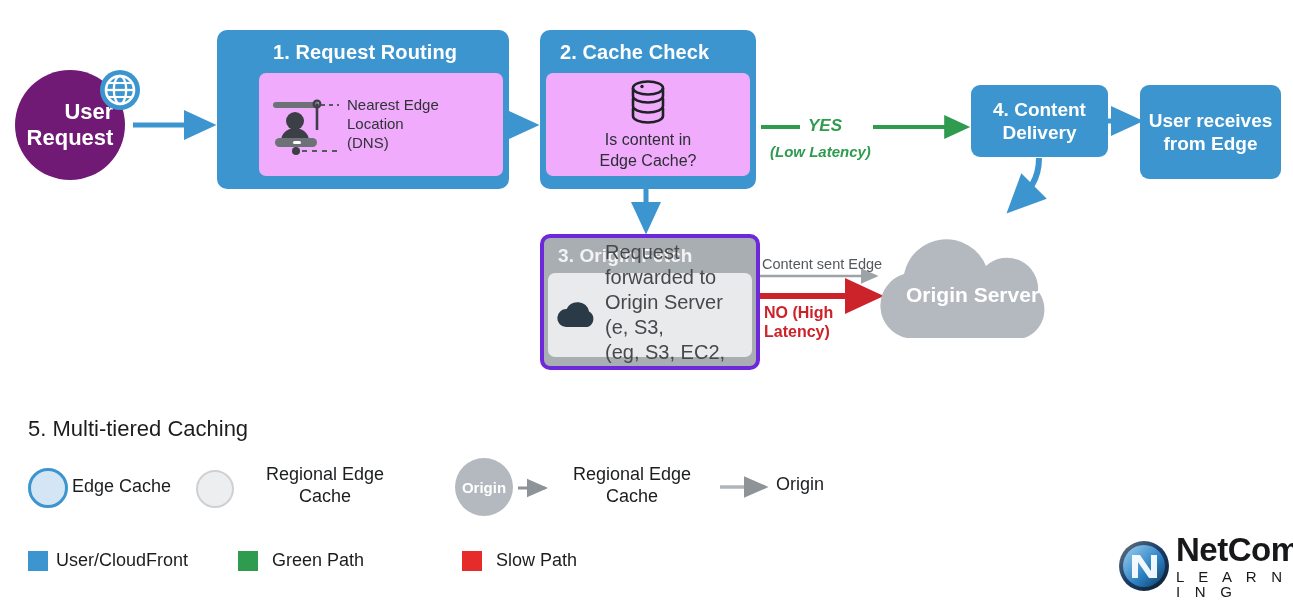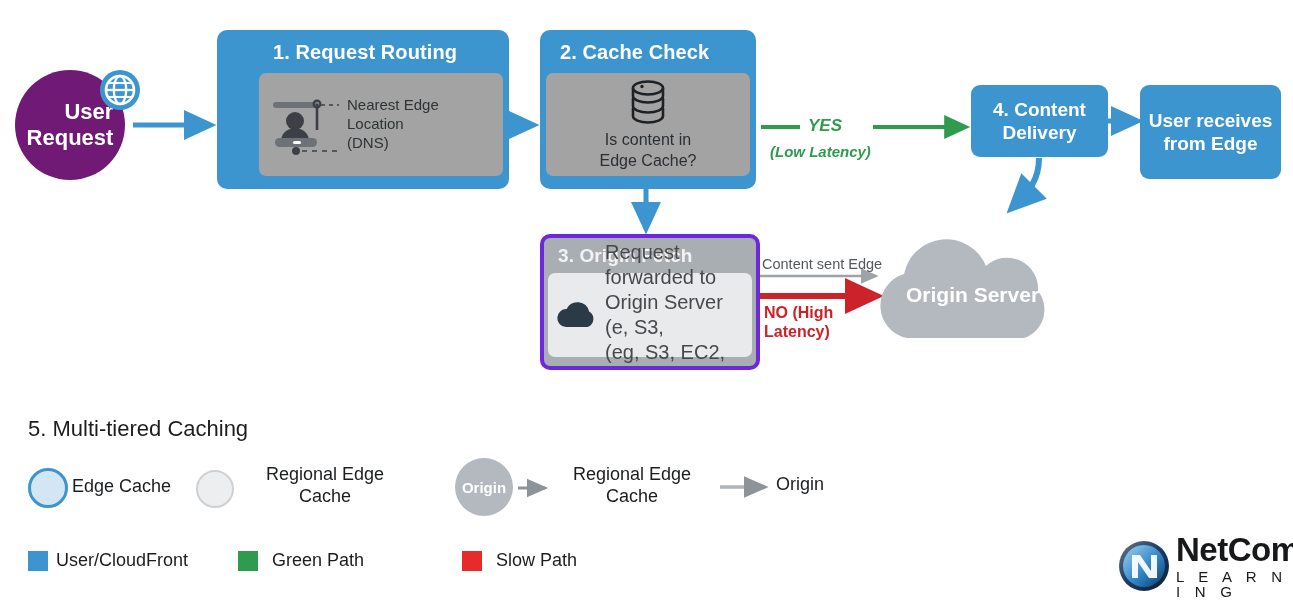--- a/index.html
+++ b/index.html
@@ -6,21 +6,21 @@
   body{width:1293px;height:600px;font-family:"Liberation Sans",sans-serif;position:relative;overflow:hidden;}
   .stage{position:relative;width:1293px;height:600px;}
   .abs{position:absolute;}
 
   
   .card{position:absolute;border-radius:10px;overflow:hidden;}
   .card .hdr{font-weight:bold;color:#ffffff;font-size:20px;padding:9px 0 9px 18px;letter-spacing:.1px;}
   .card .bdy{background:#dce9f5;margin:0 4px 4px 4px;border-radius:7px;height:calc(100% - 52px);
              display:flex;align-items:center;justify-content:center;}
   .card.blue{background:#3d95d0;border:2px solid #3d95d0;}
-  .card.blue .bdy{background:#a3a3a3;}
+  .card.blue .bdy{background:#f0abfc;}
   .card.grey{background:#a9aeb2;border:4px solid #6d28d9;}
   .card.grey .hdr{color:#f2f3f4;}
   .card.grey .bdy{background:#e9eaeb;}
 
   
   .pill{position:absolute;background:#3d95d0;border-radius:9px;display:flex;align-items:center;
         justify-content:center;text-align:center;color:#fff;font-weight:bold;font-size:19px;line-height:1.22;}
 
   
   .circle-user{position:absolute;width:110px;height:110px;border-radius:50%;background:#701a75;

